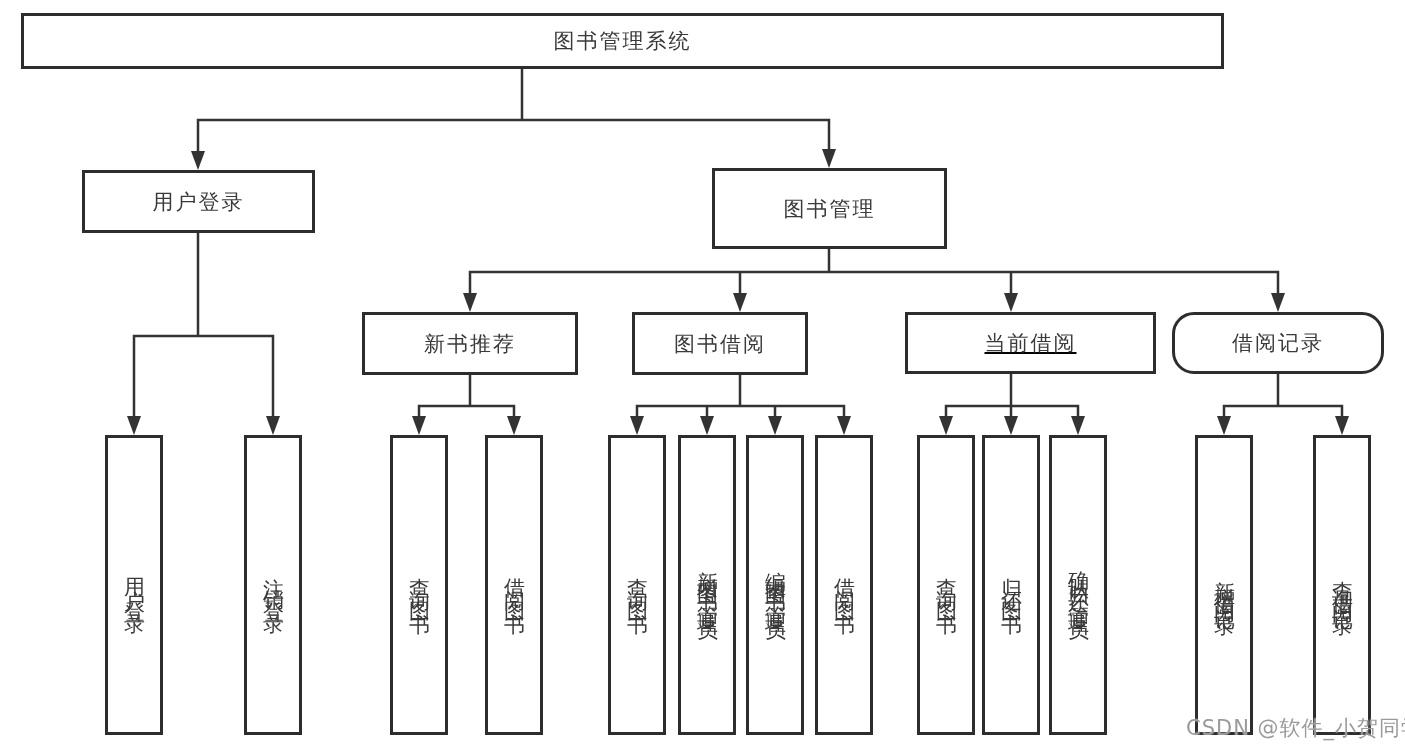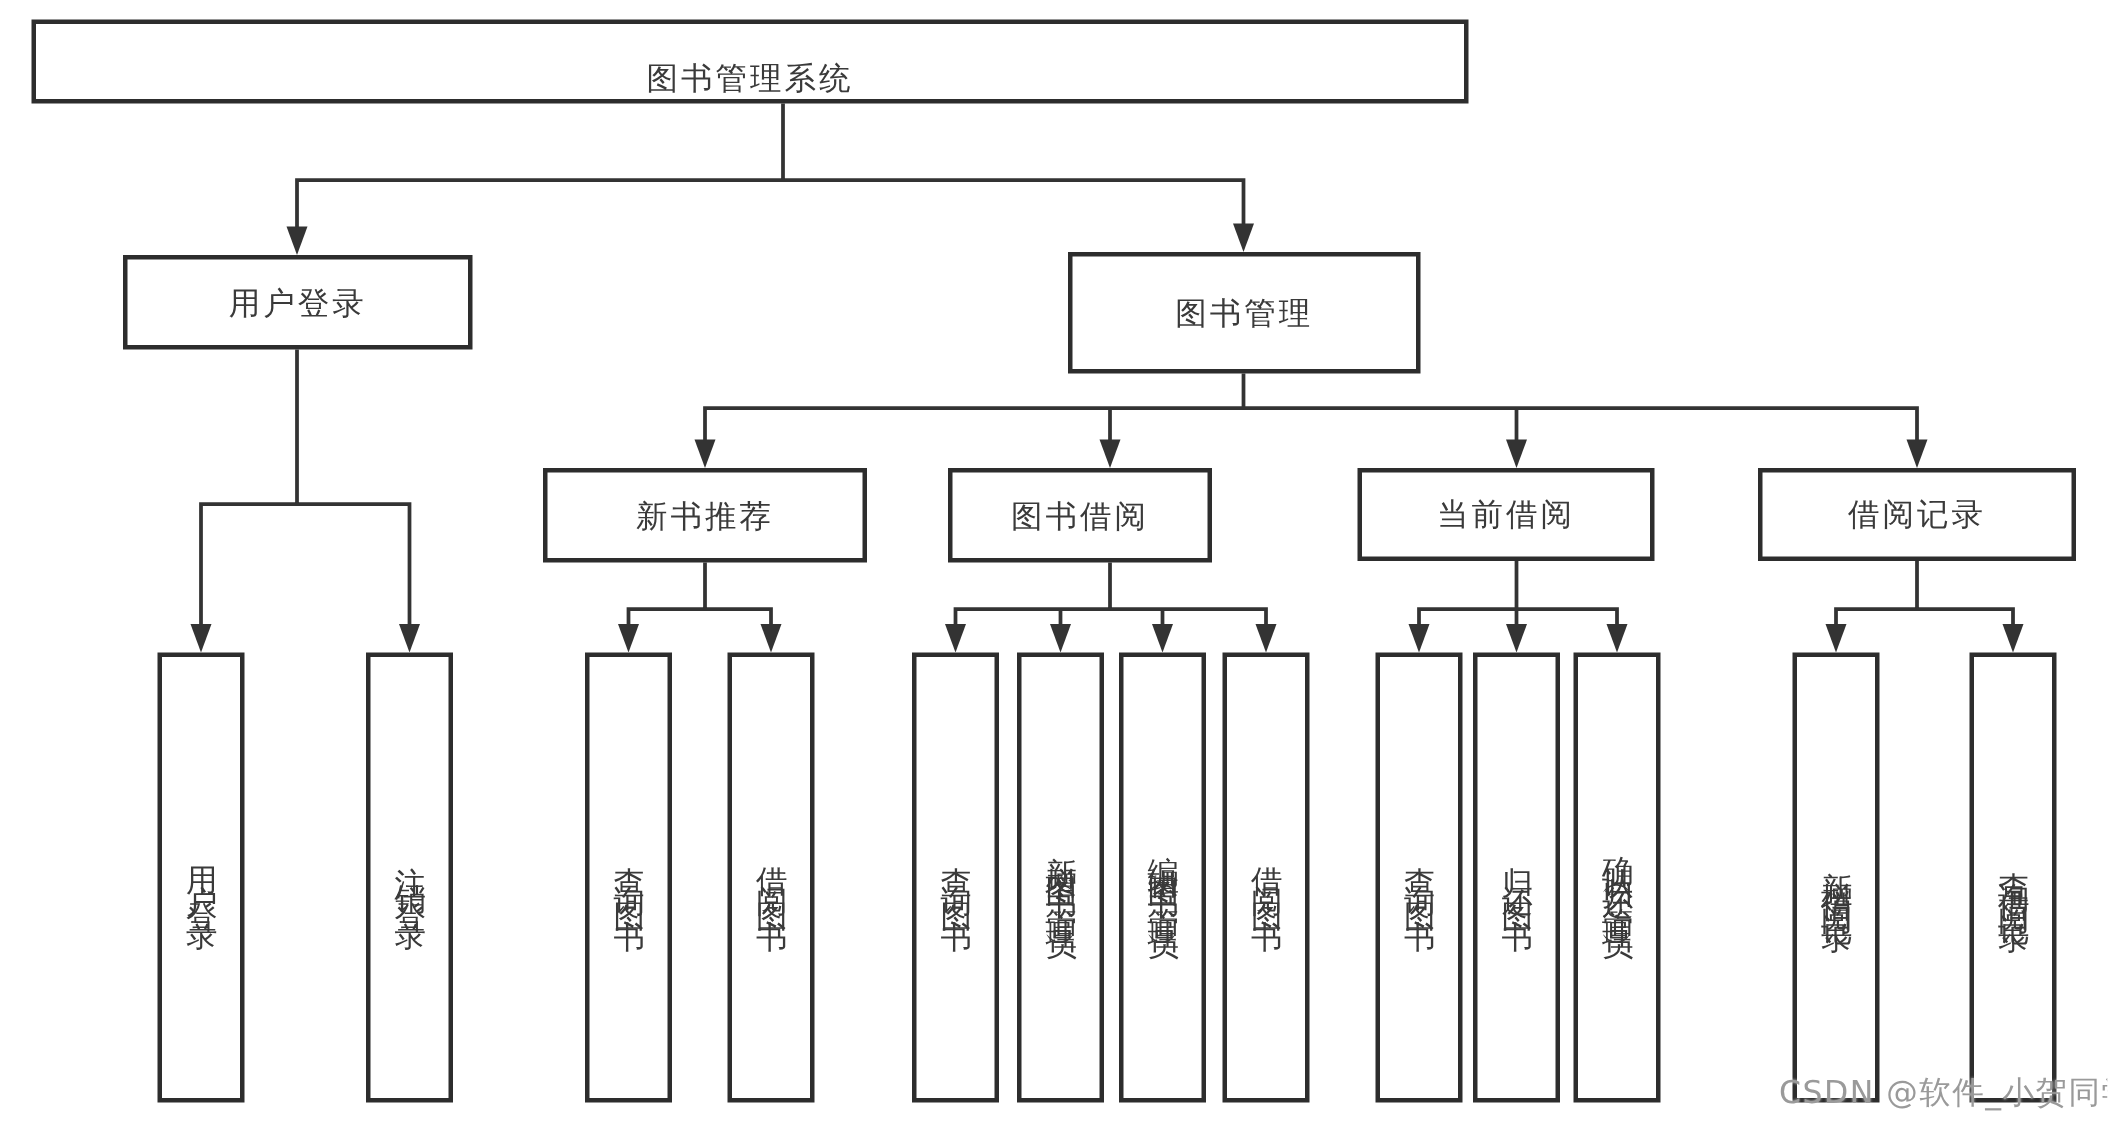--- a/index.html
+++ b/index.html
@@ -58,41 +58,41 @@
       <polygon points="768,416 782,416 775,435"></polygon>
       <polygon points="837,416 851,416 844,435"></polygon>
       <polygon points="939,416 953,416 946,435"></polygon>
       <polygon points="1004,416 1018,416 1011,435"></polygon>
       <polygon points="1071,416 1085,416 1078,435"></polygon>
       <polygon points="1217,416 1231,416 1224,435"></polygon>
       <polygon points="1335,416 1349,416 1342,435"></polygon>
     </g>
   </svg>
 
-  <div class="box" style="left:21px; top:13px; width:958px; height:56px;align-items:flex-end;">
+  <div class="box" style="left:21px; top:13px; width:1203px; height:56px;">
     <span class="h-label">图书管理系统</span>
   </div>
 
   <div class="box" style="left:82px; top:170px; width:233px; height:63px;">
     <span class="h-label">用户登录</span>
   </div>
   <div class="box" style="left:712px; top:168px; width:235px; height:81px;">
     <span class="h-label">图书管理</span>
   </div>
 
   <div class="box" style="left:362px; top:312px; width:216px; height:63px;align-items:center;">
     <span class="h-label">新书推荐</span>
   </div>
   <div class="box" style="left:632px; top:312px; width:176px; height:63px;">
     <span class="h-label">图书借阅</span>
   </div>
-  <div class="box" style="left:905px; top:312px; width:198px; height:62px;">
+  <div class="box" style="left:905px; top:312px; width:251px; height:62px;text-decoration:underline;">
     <span class="h-label">当前借阅</span>
   </div>
-  <div class="box" style="left:1172px; top:312px; width:212px; height:62px;">
+  <div class="box" style="left:1172px; top:312px; width:212px; height:62px;border-radius:22px;">
     <span class="h-label">借阅记录</span>
   </div>
 
   <div class="box leaf" style="left:105px;">
     <span class="v-label">用户登录</span>
   </div>
   <div class="box leaf" style="left:244px;">
     <span class="v-label">注销登录</span>
   </div>
 

